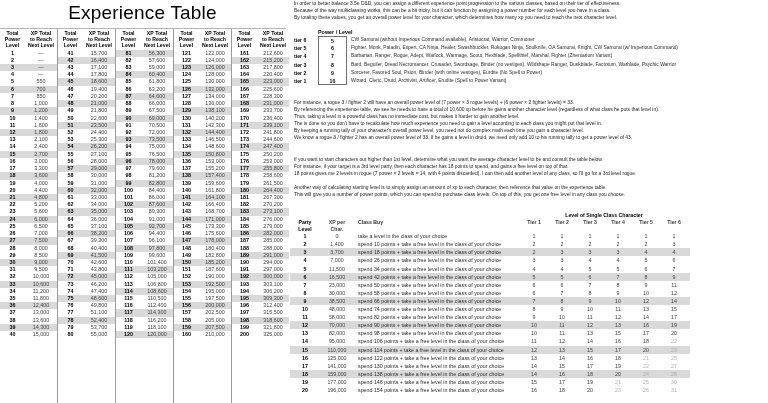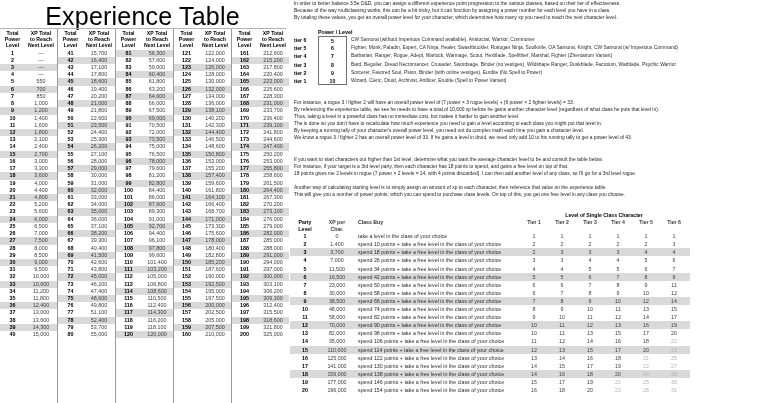--- a/index.html
+++ b/index.html
@@ -16,21 +16,21 @@
     width: 768px; height: 403px;
     background: #fff;
   }
 
   
   #title {
     position: absolute;
     left: 0; top: 2px;
     width: 285px;
     text-align: center;
-    font-size: 25px;
+    font-size: 19px;
     font-weight: 400;
     letter-spacing: 0.2px;
     color: #000;
   }
 
   
   #xp-table-wrap {
     position: absolute;
     left: 0; top: 28px;
     width: 286px; height: 375px;

